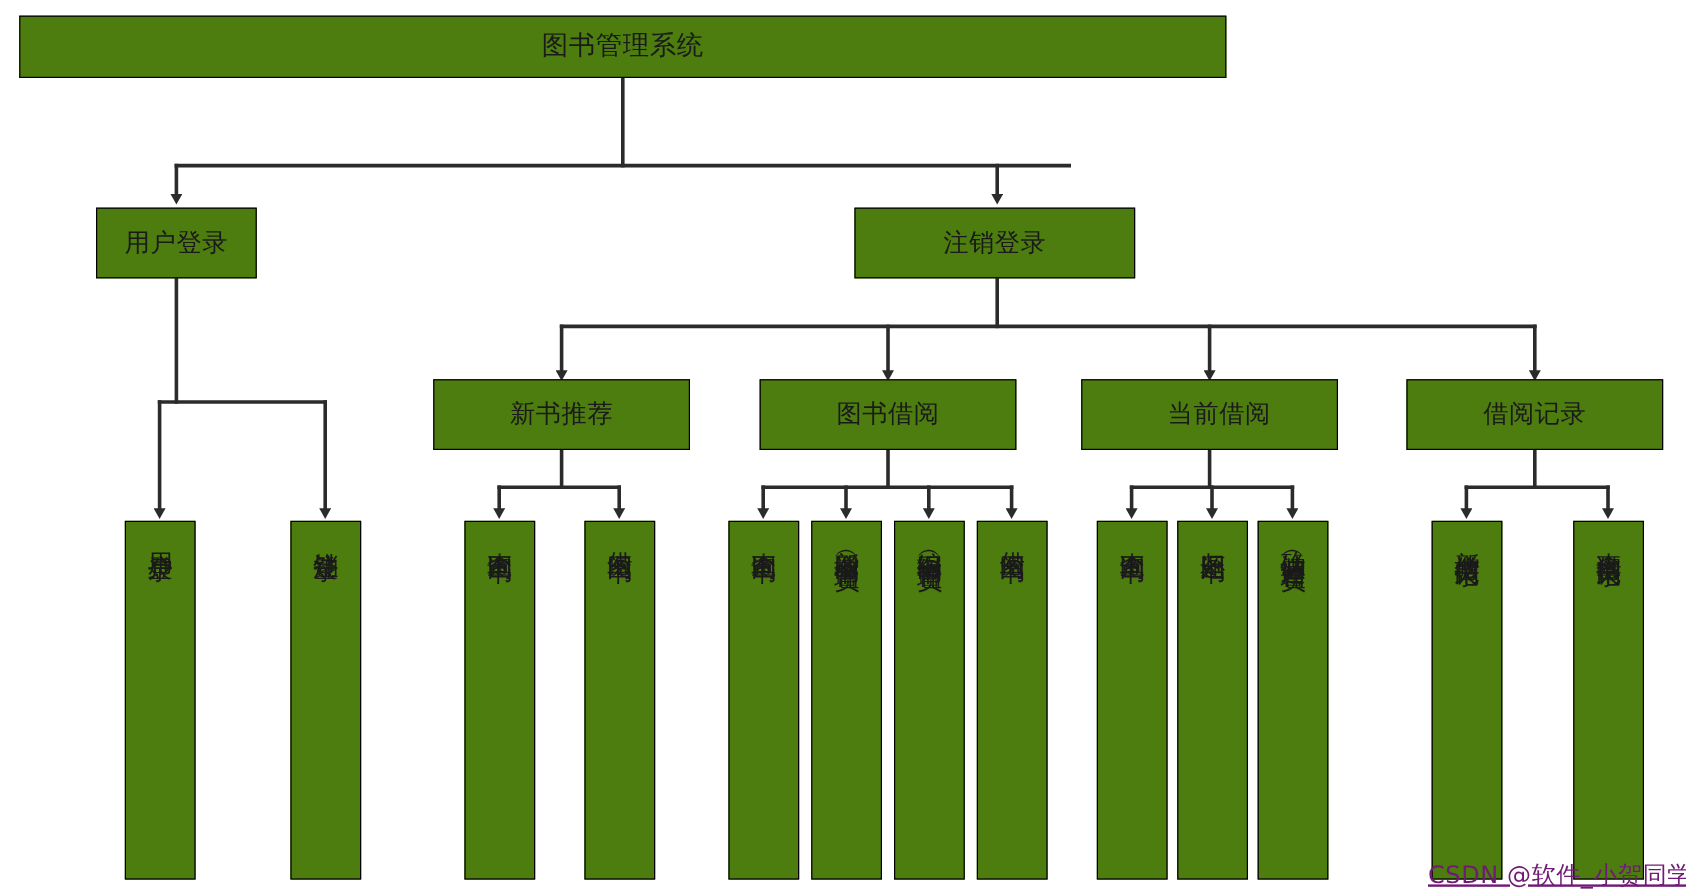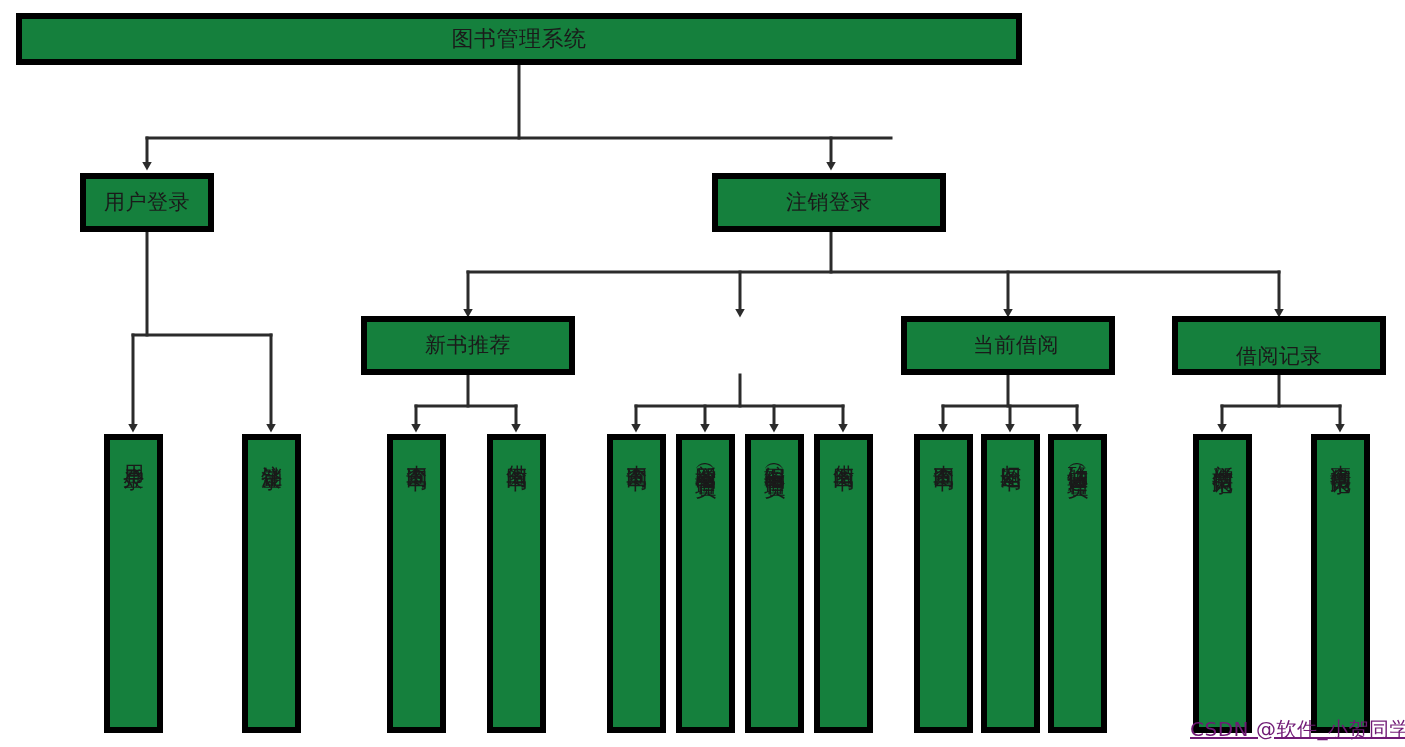--- a/index.html
+++ b/index.html
@@ -21,22 +21,22 @@
   #diagram-svg {
     position: absolute;
     left: 0;
     top: 0;
     width: 1405px;
     height: 747px;
   }
   .node {
     position: absolute;
     box-sizing: border-box;
-    background: #15803d;
-    border: 6px solid #000000;
+    background: #4d7c0f;
+    border: 1px solid #000000;
     display: flex;
     align-items: center;
     justify-content: center;
     color: #1a1a1a;
   }
   .node-label {
     display: block;
     text-align: center;
     line-height: 1.18;
     letter-spacing: 0.5px;
@@ -137,24 +137,27 @@
   <div class="node horiz" style="left:80px; top:173px; width:134px; height:59px;">
     <span class="node-label">用户登录</span>
   </div>
   <div class="node horiz" style="left:712px; top:173px; width:234px; height:59px;">
     <span class="node-label">注销登录</span>
   </div>
 
   <div class="node horiz" style="left:361px; top:316px; width:214px; height:59px;align-items:center;">
     <span class="node-label">新书推荐</span>
   </div>
+  <div class="node horiz" style="left:633px; top:316px; width:214px; height:59px;">
+    <span class="node-label">图书借阅</span>
+  </div>
   <div class="node horiz" style="left:901px; top:316px; width:214px; height:59px;padding-left:16px;">
     <span class="node-label">当前借阅</span>
   </div>
-  <div class="node horiz" style="left:1172px; top:316px; width:214px; height:59px;align-items:flex-end;">
+  <div class="node horiz" style="left:1172px; top:316px; width:214px; height:59px;">
     <span class="node-label">借阅记录</span>
   </div>
 
   <div class="node vert" style="left:104px; top:434px; width:59px; height:299px;">
     <span class="node-label">用户登录</span>
   </div>
   <div class="node vert" style="left:242px; top:434px; width:59px; height:299px;">
     <span class="node-label">注销登录</span>
   </div>
 

